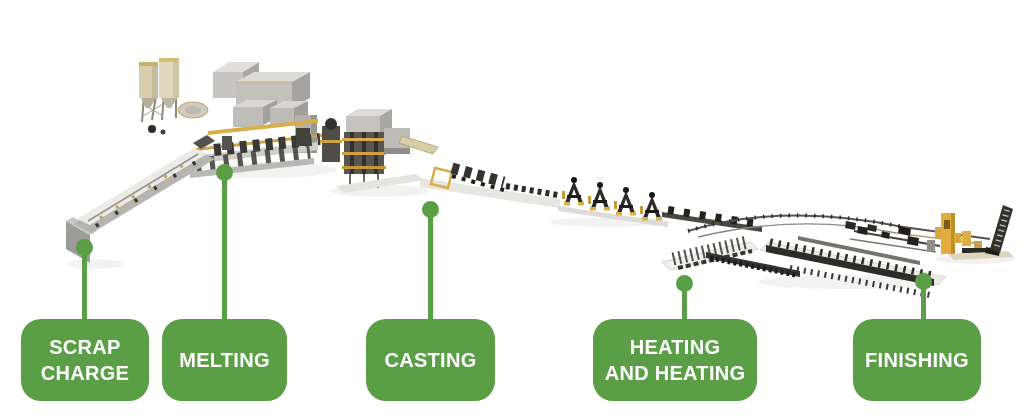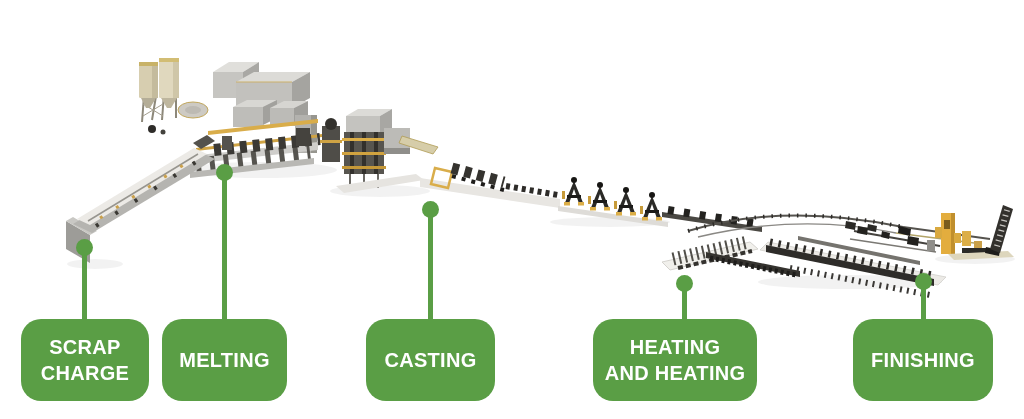--- a/index.html
+++ b/index.html
@@ -259,18 +259,18 @@
 
   <div class="stage-line" style="left:681.5px;top:283px;height:38px;"></div>
   <div class="stage-dot" style="left:675.5px;top:274.5px;"></div>
   <div class="stage-box" style="left:593px;width:164px;">
     <span>HEATING</span>
     <span>AND HEATING</span>
   </div>
 
   <div class="stage-line" style="left:920.5px;top:281px;height:40px;"></div>
   <div class="stage-dot" style="left:914.5px;top:272.5px;"></div>
-  <div class="stage-box" style="left:853px;width:140px;">
+  <div class="stage-box" style="left:853px;width:128px;">
     <span>FINISHING</span>
     <span></span>
   </div>
 
 </div>
 
 </body></html>

